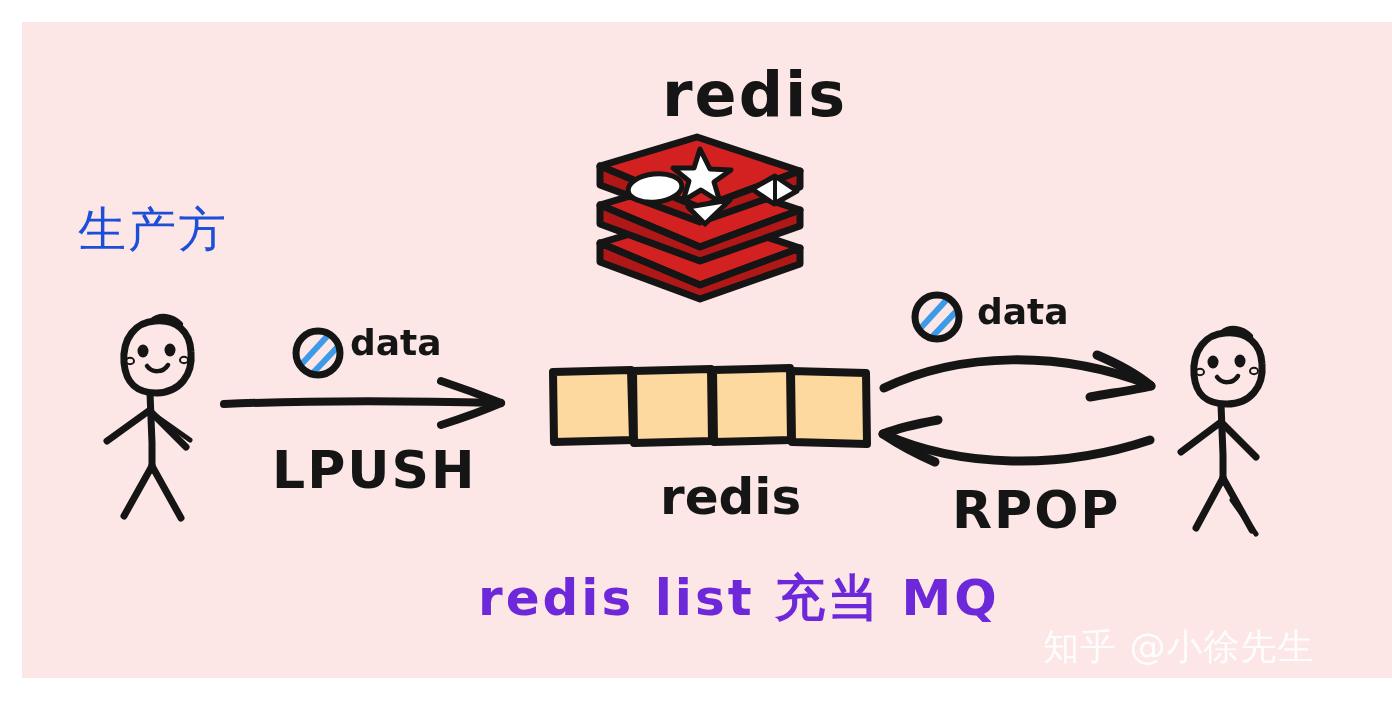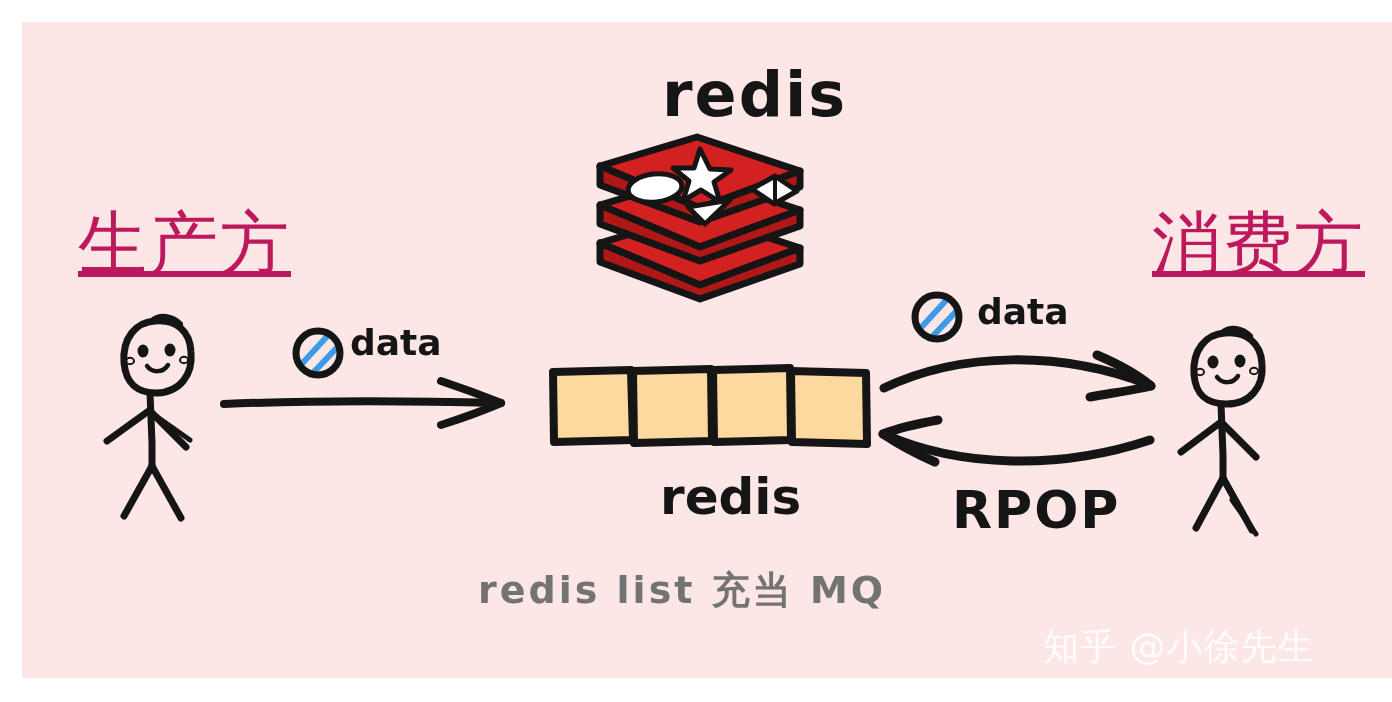--- a/index.html
+++ b/index.html
@@ -34,36 +34,35 @@
     width: 1392px;
     height: 702px;
   }
   .txt {
     position: absolute;
     white-space: nowrap;
     color: #1a1a1a;
   }
   .cjk-label {
     font-family: "DejaVu Sans", sans-serif;
-    font-size: 69px;
+    font-size: 48px;
     font-weight: 400;
     letter-spacing: 2px;
-    color: #be185d;
-    text-decoration: underline;
+    color: #1d4ed8;
   }
   .marker-label {
     font-family: "DejaVu Sans", sans-serif;
     font-weight: 700;
     color: #151515;
   }
   .caption-red {
     font-family: "DejaVu Sans", sans-serif;
-    font-size: 38px;
+    font-size: 50px;
     font-weight: 700;
-    color: #737373;
+    color: #6d28d9;
     letter-spacing: 3px;
   }
   .watermark {
     font-family: "DejaVu Sans", sans-serif;
     font-size: 36px;
     font-weight: 400;
     color: #ffffff;
     opacity: 0.92;
     letter-spacing: 1px;
   }
@@ -71,26 +70,26 @@
 </style>
 </head>
 <body>
 
 <div id="canvas-root">
 
   <div class="pink-canvas"></div>
 
   <div class="txt cjk-label" style="left:78px; top:198px;">生产方</div>
 
-  <div class="txt cjk-label" style="left:1152px; top:198px;">消费方</div>
 
   <div class="txt marker-label" style="left:617px; top:58px; font-size:62px; letter-spacing:2px;margin-left:45px;">redis</div>
 
   <div class="txt marker-label" style="left:350px; top:322px; font-size:36px;">data</div>
 
+  <div class="txt marker-label" style="left:272px; top:440px; font-size:52px; letter-spacing:2px;">LPUSH</div>
 
   <div class="txt marker-label" style="left:977px; top:291px; font-size:36px;">data</div>
 
   <div class="txt marker-label" style="left:952px; top:480px; font-size:52px; letter-spacing:2px;">RPOP</div>
 
   <div class="txt marker-label" style="left:660px; top:468px; font-size:50px;">redis</div>
 
   <div class="txt caption-red" style="left:478px; top:565px;">redis list 充当 MQ</div>
 
   <div class="txt watermark" style="left:1043px; top:623px;">知乎 @小徐先生</div>

